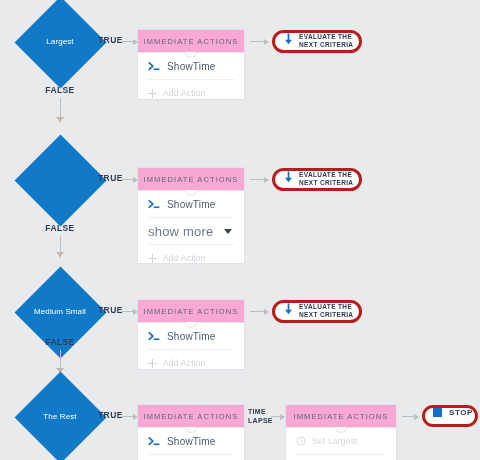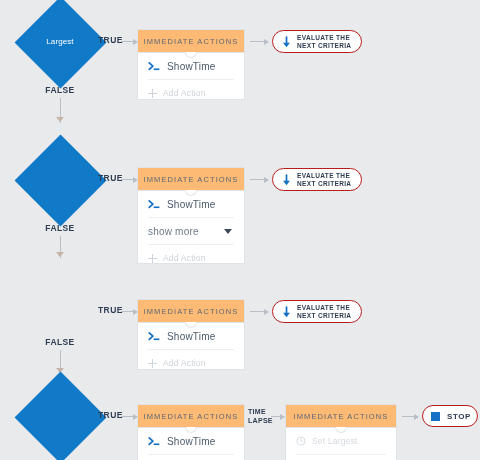--- a/index.html
+++ b/index.html
@@ -123,21 +123,21 @@
   
   .card {
     position: absolute;
     background: #ffffff;
     border: 1px solid #dfe2e6;
     box-sizing: border-box;
   }
   .card-header {
     position: relative;
     height: 22px;
-    background: #fdba74;
+    background: #f9a8d4;
     border-bottom: 1px solid #e2e5e8;
     display: flex;
     align-items: center;
     justify-content: center;
     color: #5b6776;
     font-size: 7.5px;
     letter-spacing: 1.1px;
   }
   
   .card-header::after {
@@ -180,21 +180,21 @@
   }
 
   .showmore-row {
     display: flex;
     align-items: center;
     justify-content: space-between;
     height: 26px;
     border-bottom: 1px solid #eceef0;
   }
   .showmore-label {
-    font-size: 10px;
+    font-size: 13px;
     color: #6d7b8a;
     letter-spacing: .2px;
   }
   .caret {
     width: 0;
     height: 0;
     margin-right: 2px;
     border-left: 4.5px solid transparent;
     border-right: 4.5px solid transparent;
     border-top: 5px solid #3c4858;
@@ -235,24 +235,23 @@
   .sched-label {
     font-size: 8.5px;
     color: #d3d8dd;
     letter-spacing: .2px;
   }
 
   
   .pill {
     position: absolute;
     background: #ffffff;
-    border: 1px solid #b91c1c;
+    border: 3px solid #b91c1c;
     border-radius: 14px;
     display: flex;
-    align-items: center;
     box-sizing: border-box;
   }
   .pill-eval {
     width: 90px;
     height: 23px;
     padding-left: 9px;
   }
   .down-arrow {
     width: 9px;
     height: 12px;
@@ -390,20 +389,24 @@
       </div>
     </div>
 
     <div class="false-label" style="top:98px;">FALSE</div>
     <div class="false-line" style="top:111px; height:22px;"></div>
     <div class="false-arrow" style="top:127px;"></div>
   </div>
 
   <div class="row row-3">
 
+    <div class="diamond-wrap" style="top:16px;">
+      <div class="diamond"></div>
+      <div class="diamond-label">Medium Small</div>
+    </div>
 
     <div class="true-label" style="left:98px; top:55px;">TRUE</div>
     <div class="h-arrow" style="left:121px; top:61px; width:16px;"></div>
 
     <div class="card" style="left:137px; top:49px; width:108px; height:71px;">
       <div class="card-header">IMMEDIATE ACTIONS</div>
       <div class="card-body">
         <div class="action-row">
           <svg class="term-icon" viewBox="0 0 16 12">
             <path d="M1.5 1.5 L6 5.5 L1.5 9.5" fill="none" stroke="#1370c4" stroke-width="2.1" stroke-linecap="round" stroke-linejoin="round"></path>
@@ -433,20 +436,21 @@
 
     <div class="false-label" style="top:87px;">FALSE</div>
     <div class="false-line" style="top:100px; height:24px;"></div>
     <div class="false-arrow" style="top:118px;"></div>
   </div>
 
   <div class="row row-4">
 
     <div class="diamond-wrap" style="top:-4px;">
       <div class="diamond"></div>
+      <div class="diamond-label">The Rest</div>
     </div>
 
     <div class="true-label" style="left:98px; top:35px;">TRUE</div>
     <div class="h-arrow" style="left:121px; top:41px; width:16px;"></div>
 
     <div class="card" style="left:137px; top:29px; width:108px; height:71px;">
       <div class="card-header">IMMEDIATE ACTIONS</div>
       <div class="card-body">
         <div class="action-row">
           <svg class="term-icon" viewBox="0 0 16 12">

